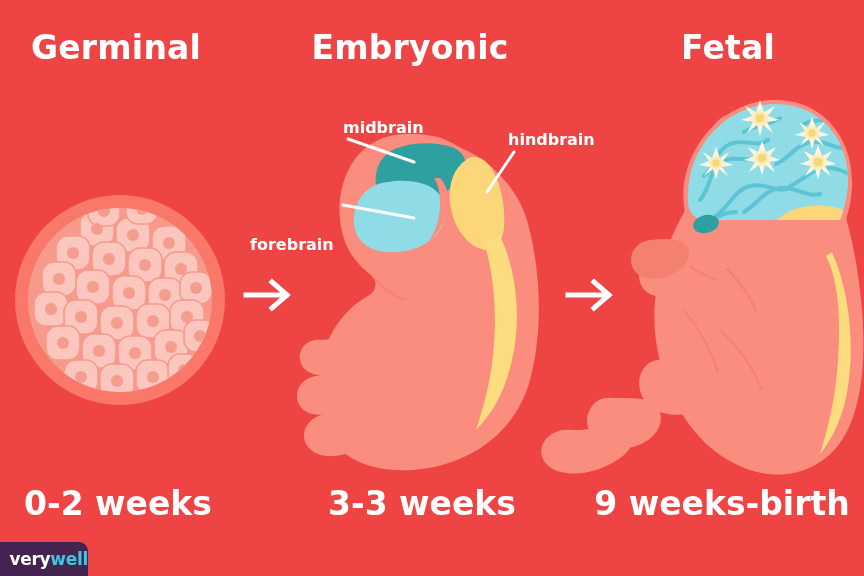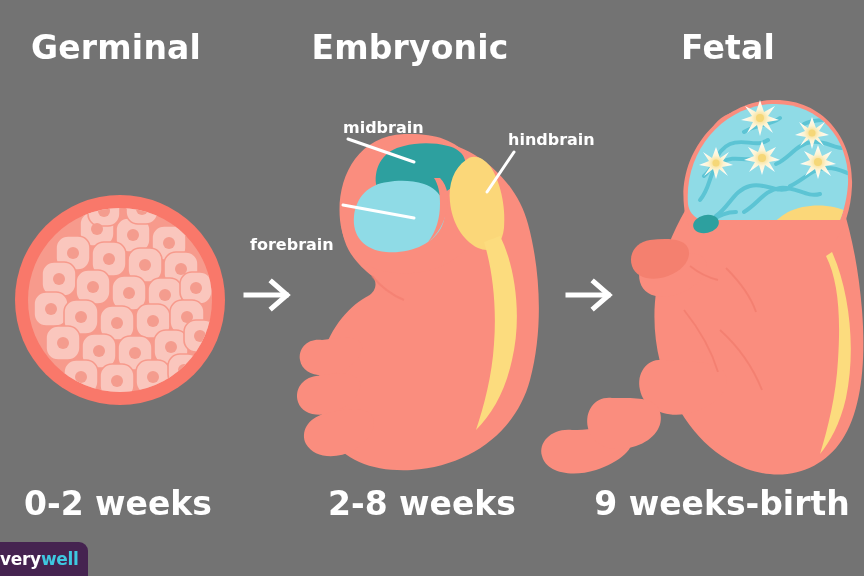--- a/index.html
+++ b/index.html
@@ -7,21 +7,21 @@
     padding: 0;
     background: #3b2040;
   }
   body {
     font-family: "DejaVu Sans", sans-serif;
   }
   #infographic {
     position: relative;
     width: 864px;
     height: 576px;
-    background: #737373;
+    background: #ef4444;
     overflow: hidden;
   }
   .stage-title {
     position: absolute;
     top: 28px;
     width: 288px;
     text-align: center;
     color: #ffffff;
     font-size: 33px;
     font-weight: bold;
@@ -69,21 +69,21 @@
   #logo {
     position: absolute;
     left: 0;
     bottom: 0;
     width: 88px;
     height: 34px;
     background: #452350;
     border-top-right-radius: 9px;
     display: flex;
     align-items: center;
-    justify-content: flex-start;
+    justify-content: flex-end;
   }
   #logo .logo-text {
     font-size: 17px;
     font-weight: bold;
     letter-spacing: -0.3px;
     font-family: "DejaVu Sans", sans-serif;
   }
   #logo .logo-very { color: #ffffff; }
   #logo .logo-well { color: #3ec8e0; }
 </style>
@@ -335,21 +335,21 @@
         <path d="M690 266 C700 274 710 278 718 280"></path>
       </g>
     </g>
   </svg>
 
   <div class="stage-title" id="title-germinal">Germinal</div>
   <div class="stage-title" id="title-embryonic">Embryonic</div>
   <div class="stage-title" id="title-fetal">Fetal</div>
 
   <div class="stage-caption" id="caption-germinal">0-2 weeks</div>
-  <div class="stage-caption" id="caption-embryonic">2-8 weeks</div>
+  <div class="stage-caption" id="caption-embryonic">3-3 weeks</div>
   <div class="stage-caption" id="caption-fetal">9 weeks-birth</div>
 
   <div class="brain-label" id="label-midbrain">midbrain</div>
   <div class="brain-label" id="label-forebrain">forebrain</div>
   <div class="brain-label" id="label-hindbrain">hindbrain</div>
 
   <svg class="svg-layer" viewBox="0 0 864 576" style="pointer-events:none">
     <g stroke="#ffffff" stroke-width="3" stroke-linecap="round">
       <line x1="348" y1="139" x2="414" y2="162"></line>
       <line x1="343" y1="205" x2="414" y2="218"></line>

